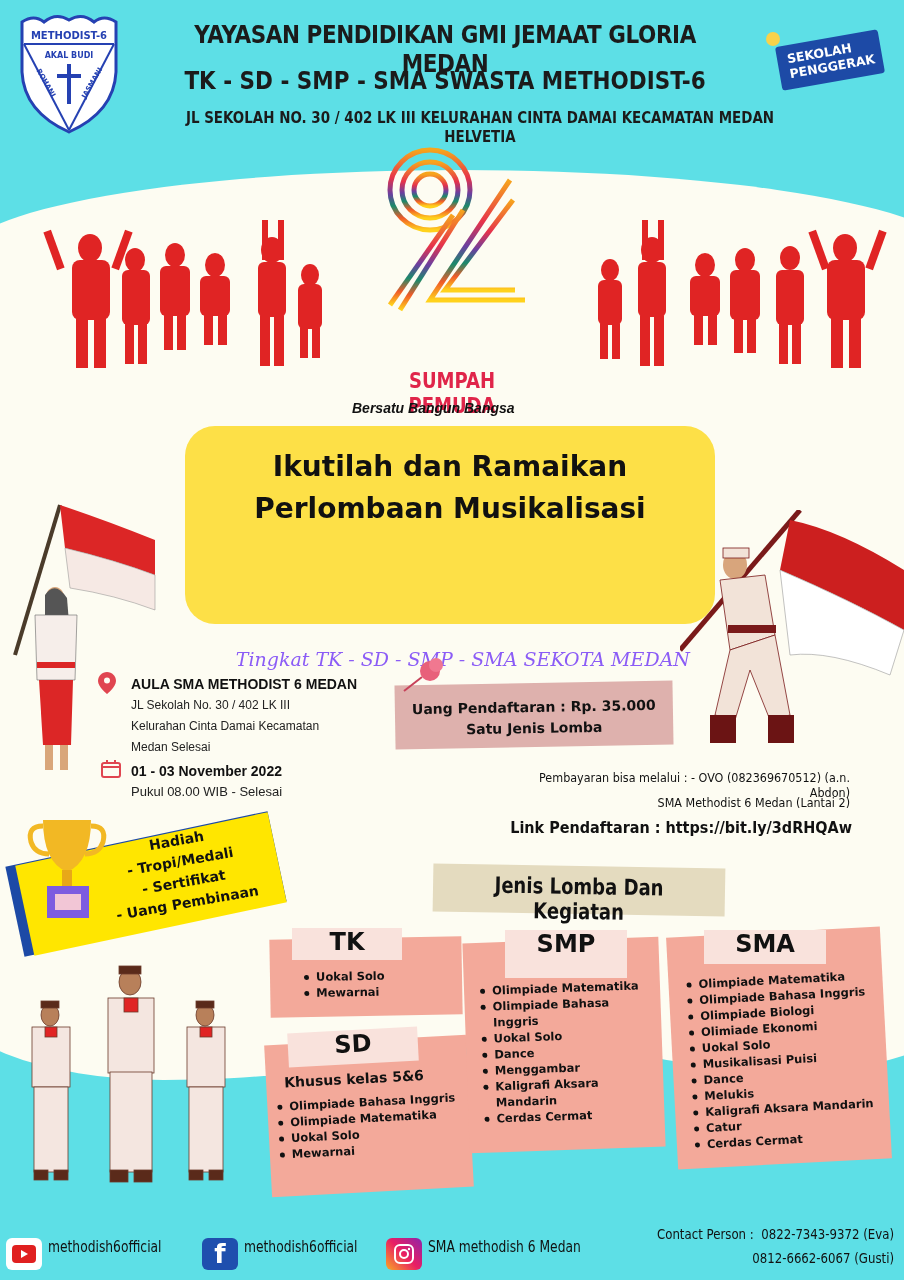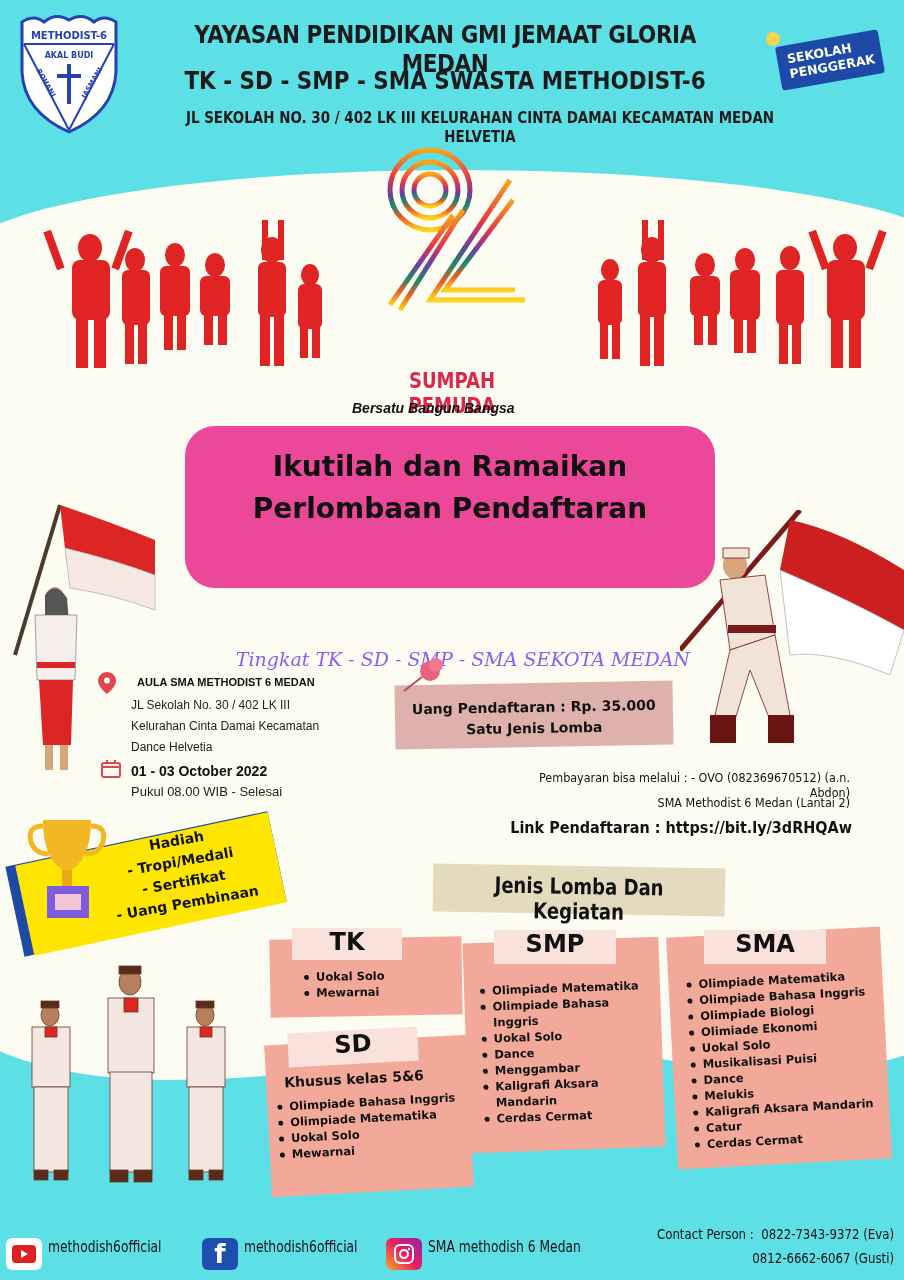--- a/index.html
+++ b/index.html
@@ -21,28 +21,28 @@
   .penggerak .sun{position:absolute;left:2px;top:4px;width:14px;height:14px;border-radius:50%;background:#f8d24a}
 
   
   .ninety-four{position:absolute;left:375px;top:140px;width:170px;height:230px}
   .sp-title{position:absolute;left:352px;top:368px;width:200px;text-align:center;font-family:"DejaVu Sans",sans-serif;font-weight:bold;font-size:22px;color:#e0254a;transform:scaleX(0.82);transform-origin:center}
   .sp-tag{position:absolute;left:352px;top:400px;width:200px;text-align:left;font-style:italic;font-weight:bold;font-size:14px;color:#111}
 
   .crowd{position:absolute;top:220px;height:150px}
 
   
-  .banner{position:absolute;left:185px;top:426px;width:530px;height:162px;background:#ec4899;border-radius:30px}
+  .banner{position:absolute;left:185px;top:426px;width:530px;height:198px;background:#fde047;border-radius:30px}
   .banner-line{display:block;text-align:center;font-family:"DejaVu Sans",sans-serif;font-weight:bold;font-size:28px;line-height:42px;color:#111}
   .banner-text{position:absolute;left:0;top:20px;width:100%}
   .tingkat{position:absolute;left:190px;top:648px;width:500px;text-align:right;font-family:"DejaVu Serif",serif;font-style:italic;font-size:19px;color:#8b5cf6}
 
   
   .loc-icon{position:absolute;left:98px;top:672px;width:18px;height:22px}
-  .loc-name{position:absolute;left:137px;top:676px;font-weight:bold;font-size:11px}
+  .loc-name{position:absolute;left:131px;top:676px;font-weight:bold;font-size:14px}
   .loc-line{position:absolute;left:131px;font-size:12px;color:#222}
   .cal-icon{position:absolute;left:101px;top:760px;width:20px;height:18px}
   .date{position:absolute;left:131px;top:763px;font-weight:bold;font-size:14px}
   .time{position:absolute;left:131px;top:784px;font-size:13px;color:#222}
 
   
   .fee{position:absolute;left:395px;top:683px;width:278px;height:64px;background:#deb1ad;transform:rotate(-1deg)}
   .fee-text{position:absolute;left:0;top:14px;width:100%;text-align:center;font-family:"DejaVu Sans",sans-serif;font-weight:bold;font-size:14px;line-height:21px}
   .pin{position:absolute;left:400px;top:655px;width:50px;height:40px}
 
@@ -212,21 +212,21 @@
     <path d="M30 115 L72 115 L70 180 L32 180 Z" fill="#f6eeea" stroke="#666" stroke-width="0.6"></path>
     <rect x="32" y="162" width="38" height="6" fill="#dc2626"></rect>
     <path d="M34 180 L68 180 L66 245 L38 245 Z" fill="#dc2626"></path>
     <rect x="40" y="245" width="8" height="25" fill="#d9a67a"></rect>
       <rect x="55" y="245" width="8" height="25" fill="#d9a67a"></rect>
   </svg>
 
   <div class="banner">
     <div class="banner-text">
       <span class="banner-line">Ikutilah dan Ramaikan</span>
-      <span class="banner-line">Perlombaan Pendaftaran</span>
+      <span class="banner-line">Perlombaan Musikalisasi</span>
     </div>
   </div>
   <div class="tingkat">Tingkat TK - SD - SMP - SMA SEKOTA MEDAN</div>
 
   <svg class="man" viewBox="0 0 224 250">
     <line x1="0" y1="140" x2="120" y2="0" stroke="#7a1a1a" stroke-width="5"></line>
     <path d="M110 10 Q160 20 224 60 L224 120 Q170 90 100 60 Z" fill="#cc1f1f"></path>
     <path d="M100 60 Q170 90 224 120 L210 165 Q150 140 110 145 Z" fill="#fff" stroke="#999" stroke-width="0.6"></path>
     <ellipse cx="55" cy="55" rx="12" ry="14" fill="#d8a57c"></ellipse>
     <rect x="43" y="38" width="26" height="10" fill="#f2e3d8" stroke="#7a1a1a" stroke-width="0.8"></rect>
@@ -237,29 +237,29 @@
       <rect x="88" y="205" width="26" height="28" fill="#6b1414"></rect>
   </svg>
 
   <svg class="loc-icon" viewBox="0 0 18 22">
     <path d="M9 0 C4 0 0 4 0 9 C0 15 9 22 9 22 C9 22 18 15 18 9 C18 4 14 0 9 0 Z" fill="#e04550"></path>
     <circle cx="9" cy="8.5" r="3" fill="#fdfcf2"></circle>
   </svg>
   <div class="loc-name">AULA SMA METHODIST 6 MEDAN</div>
   <div class="loc-line" style="top:698px">JL Sekolah No. 30 / 402 LK III</div>
   <div class="loc-line" style="top:719px">Kelurahan Cinta Damai Kecamatan</div>
-  <div class="loc-line" style="top:740px">Dance Helvetia</div>
+  <div class="loc-line" style="top:740px">Medan Selesai</div>
 
   <svg class="cal-icon" viewBox="0 0 20 18">
     <rect x="1" y="3" width="18" height="14" rx="2" fill="none" stroke="#e04550" stroke-width="2"></rect>
     <line x1="1" y1="7" x2="19" y2="7" stroke="#e04550" stroke-width="2"></line>
     <line x1="6" y1="0" x2="6" y2="4" stroke="#e04550" stroke-width="2"></line>
     <line x1="14" y1="0" x2="14" y2="4" stroke="#e04550" stroke-width="2"></line>
   </svg>
-  <div class="date">01 - 03 October 2022</div>
+  <div class="date">01 - 03 November 2022</div>
   <div class="time">Pukul 08.00 WIB - Selesai</div>
 
   <div class="fee">
     <div class="fee-text">
       <div>Uang Pendaftaran : Rp. 35.000</div>
       <div>Satu Jenis Lomba</div>
     </div>
   </div>
   <svg class="pin" viewBox="0 0 50 40">
     <line x1="4" y1="36" x2="22" y2="22" stroke="#c7425a" stroke-width="2"></line>
@@ -315,21 +315,21 @@
     <ul style="position:absolute;left:14px;top:40px;width:180px">
       <li>Olimpiade Matematika</li>
       <li>Olimpiade Bahasa Inggris</li>
       <li>Uokal Solo</li>
       <li>Dance</li>
       <li>Menggambar</li>
       <li>Kaligrafi Aksara Mandarin</li>
       <li>Cerdas Cermat</li>
     </ul>
   </div>
-  <div class="card-tab" style="left:494px;top:930px;width:122px;height:34px">SMP</div>
+  <div class="card-tab" style="left:505px;top:930px;width:122px;height:48px">SMP</div>
 
   <div class="card" style="left:672px;top:932px;width:214px;height:232px;transform:rotate(-3deg)">
     <ul style="position:absolute;left:16px;top:40px;width:196px">
       <li>Olimpiade Matematika</li>
       <li>Olimpiade Bahasa Inggris</li>
       <li>Olimpiade Biologi</li>
       <li>Olimiade Ekonomi</li>
       <li>Uokal Solo</li>
       <li>Musikalisasi Puisi</li>
       <li>Dance</li>

